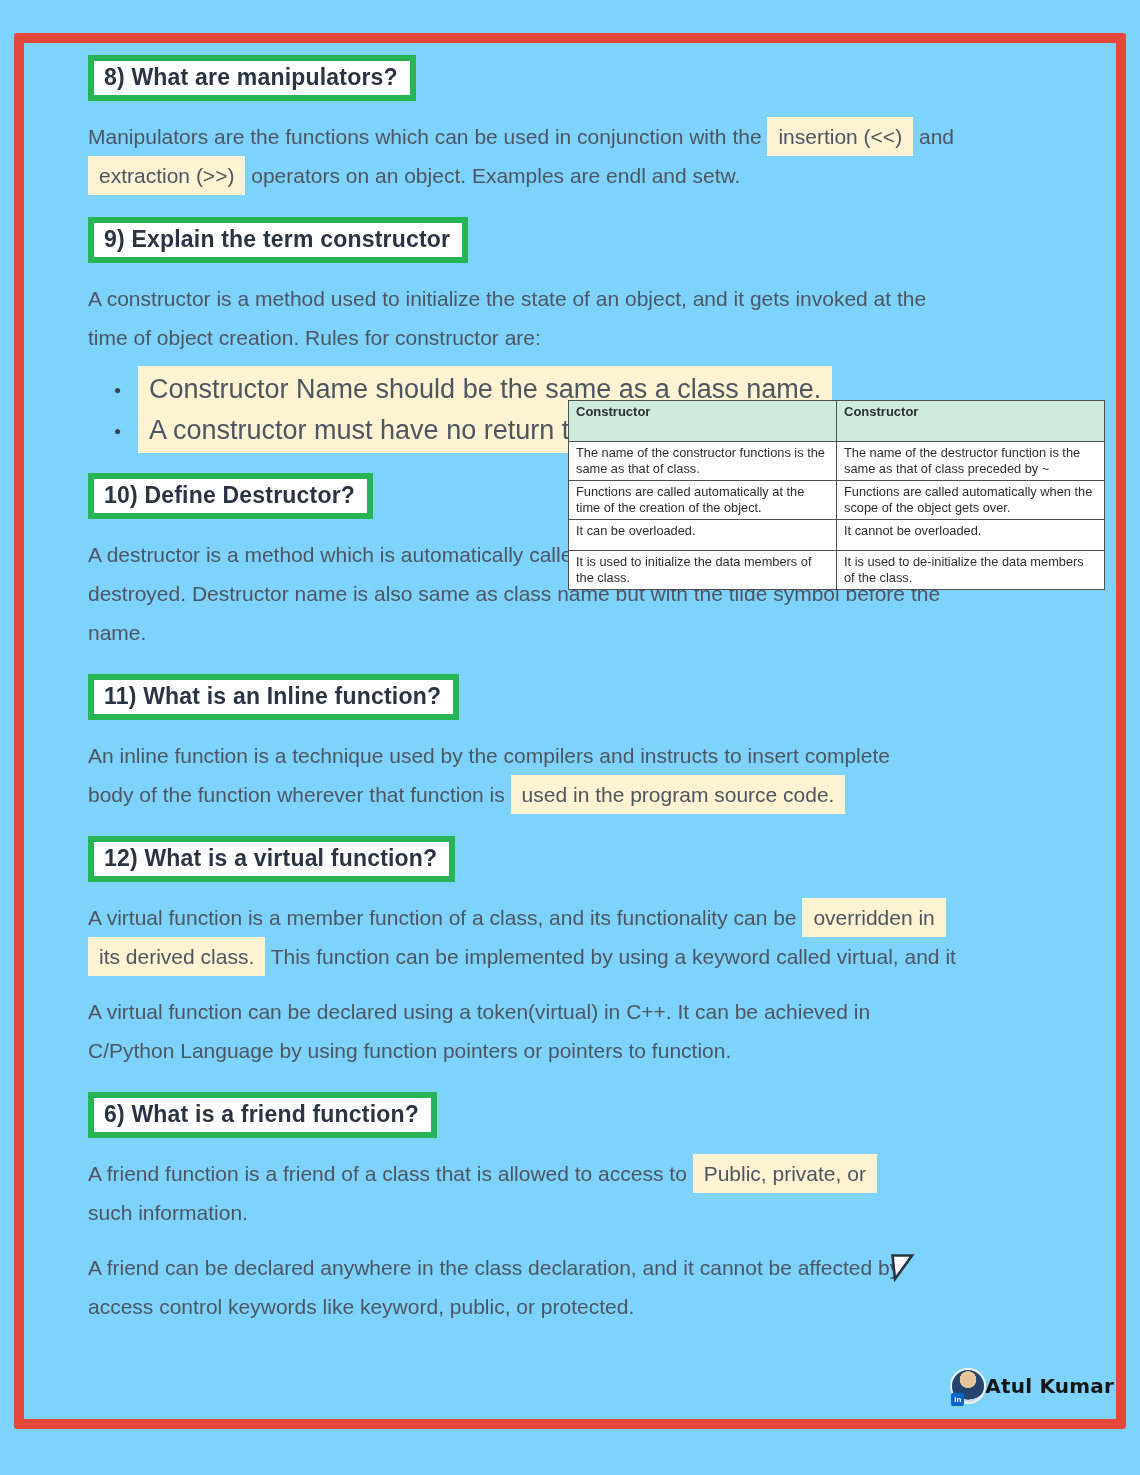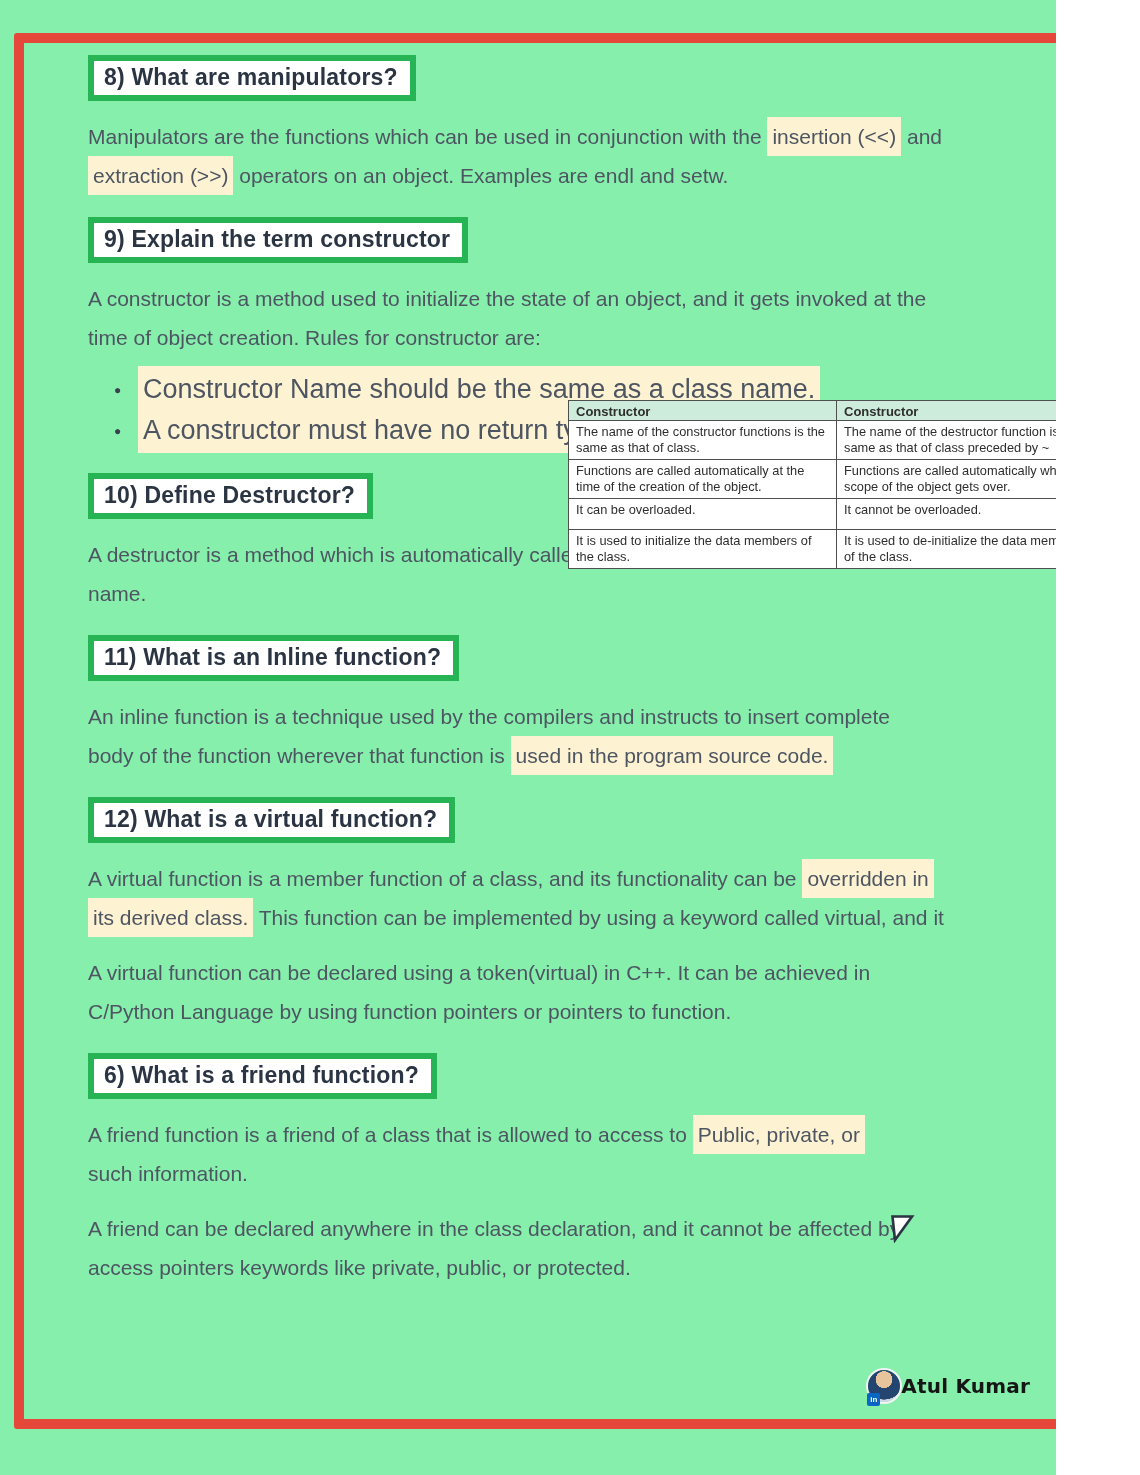--- a/index.html
+++ b/index.html
@@ -6,52 +6,52 @@
     --red:#e5483b;
     --green:#27b454;
     --hl:#fdf2d2;
     --mint:#cdecdb;
     --ink:#2b3442;
     --body:#4d5562;
   }
   *{box-sizing:border-box;}
   html,body{margin:0;padding:0;background:#ffffff;}
   .page{
-    position:relative;width:1056px;height:1475px;background:#86efac;
+    position:relative;width:1140px;height:1475px;background:#7dd3fc;
     overflow:hidden;font-family:"Liberation Sans",sans-serif;
   }
   .frame{
     position:absolute;left:14px;top:33px;width:1112px;height:1396px;
     border:10px solid var(--red);border-radius:3px;pointer-events:none;
   }
   .content{position:absolute;left:88px;top:0;width:990px;padding-top:55px;}
   .hwrap{margin-top:22px;}
   .hwrap.first{margin-top:0;}
   .qhead{
     display:inline-block;border:6px solid var(--green);background:#fff;
     padding:2px 12px 4px 10px;font-size:23px;font-weight:700;color:var(--ink);
     line-height:28px;letter-spacing:0.2px;
   }
   .para{margin-top:16px;font-size:21px;color:var(--body);}
   .pline{white-space:pre;line-height:39px;height:39px;}
-  .hl{background:var(--hl);padding:8px 5px;}
+  .hl{background:var(--hl);padding:8px 11px;}
   .blist{list-style:none;margin:12px 0 0 0;padding:0 0 0 26px;}
   .blist li{
     height:41px;line-height:41px;font-size:27px;color:var(--body);
     position:relative;padding-left:24px;white-space:pre;
   }
   .blist li::before{
     content:"\25CF";position:absolute;left:0;top:1px;font-size:12px;color:#39414e;
   }
   .ctable-wrap{position:absolute;left:568px;top:400px;width:537px;background:#fff;}
   .ctable{width:100%;border-collapse:collapse;font-size:12.8px;color:#2e2e2e;table-layout:fixed;}
   .ctable th,.ctable td{
     border:1px solid #4f4f4f;padding:3px 7px;vertical-align:top;text-align:left;line-height:1.25;
   }
-  .ctable th{background:var(--mint);font-weight:700;padding-bottom:0;font-size:13px;}
+  .ctable th{background:var(--mint);font-weight:700;padding-bottom:21px;font-size:13px;}
   .ctable tbody tr:nth-child(3) td{height:31px;}
   .cursor{display:inline-block;margin-left:-9px;vertical-align:-7px;}
   .brand{
     position:absolute;right:26px;top:1370px;display:flex;align-items:center;gap:1px;
   }
   .avatar{
     width:32px;height:32px;border-radius:50%;position:relative;flex:0 0 auto;
     background:radial-gradient(circle at 50% 30%, #e7c49c 0 30%, #23456f 31% 72%, #cfd8e4 73% 100%);
     box-shadow:0 0 0 2px #f3f3f3;
   }
@@ -82,20 +82,21 @@
         <div class="pline"><span>A constructor is a method used to initialize the state of an object, and it gets invoked at the</span></div>
         <div class="pline"><span>time of object creation. Rules for constructor are:</span></div>
       </div>
       <ul class="blist">
         <li><span class="hl">Constructor Name should be the same as a class name.</span></li>
         <li><span class="hl">A constructor must have no return type.</span></li>
       </ul>
       <div class="hwrap"><span class="qhead">10) Define Destructor?</span></div>
       <div class="para">
         <div class="pline"><span>A destructor is a method which is automatically called when the object is made of scope or</span></div>
+        <div class="pline"><span>destroyed. Destructor name is also same as class name but with the tilde symbol before the</span></div>
         <div class="pline"><span>name.</span></div>
       </div>
       <div class="hwrap"><span class="qhead">11) What is an Inline function?</span></div>
       <div class="para">
         <div class="pline"><span>An inline function is a technique used by the compilers and instructs to insert complete</span></div>
         <div class="pline"><span>body of the function wherever that function is </span><span class="hl">used in the program source code.</span></div>
       </div>
       <div class="hwrap"><span class="qhead">12) What is a virtual function?</span></div>
       <div class="para">
         <div class="pline"><span>A virtual function is a member function of a class, and its functionality can be </span><span class="hl">overridden in</span></div>
@@ -107,21 +108,21 @@
       </div>
       <div class="hwrap"><span class="qhead">6) What is a friend function?</span></div>
       <div class="para">
         <div class="pline"><span>A friend function is a friend of a class that is allowed to access to </span><span class="hl">Public, private, or</span></div>
         <div class="pline"><span>such information.</span></div>
       </div>
       <div class="para">
         <div class="pline"><span>A friend can be declared anywhere in the class declaration, and it cannot be affected by</span><span class="cursor"><svg width="24" height="28" viewBox="0 0 24 28">
               <polygon points="1.5,1.5 21,1.5 4,25" fill="#ffffff" stroke="#2b3442" stroke-width="2.6"></polygon>
             </svg></span></div>
-        <div class="pline"><span>access pointers keywords like private, public, or protected.</span></div>
+        <div class="pline"><span>access control keywords like keyword, public, or protected.</span></div>
       </div>
     </div>
 
   <div class="ctable-wrap">
     <table class="ctable">
       <thead>
           <tr>
             <th>Constructor</th>
             <th>Constructor</th>
           </tr>

